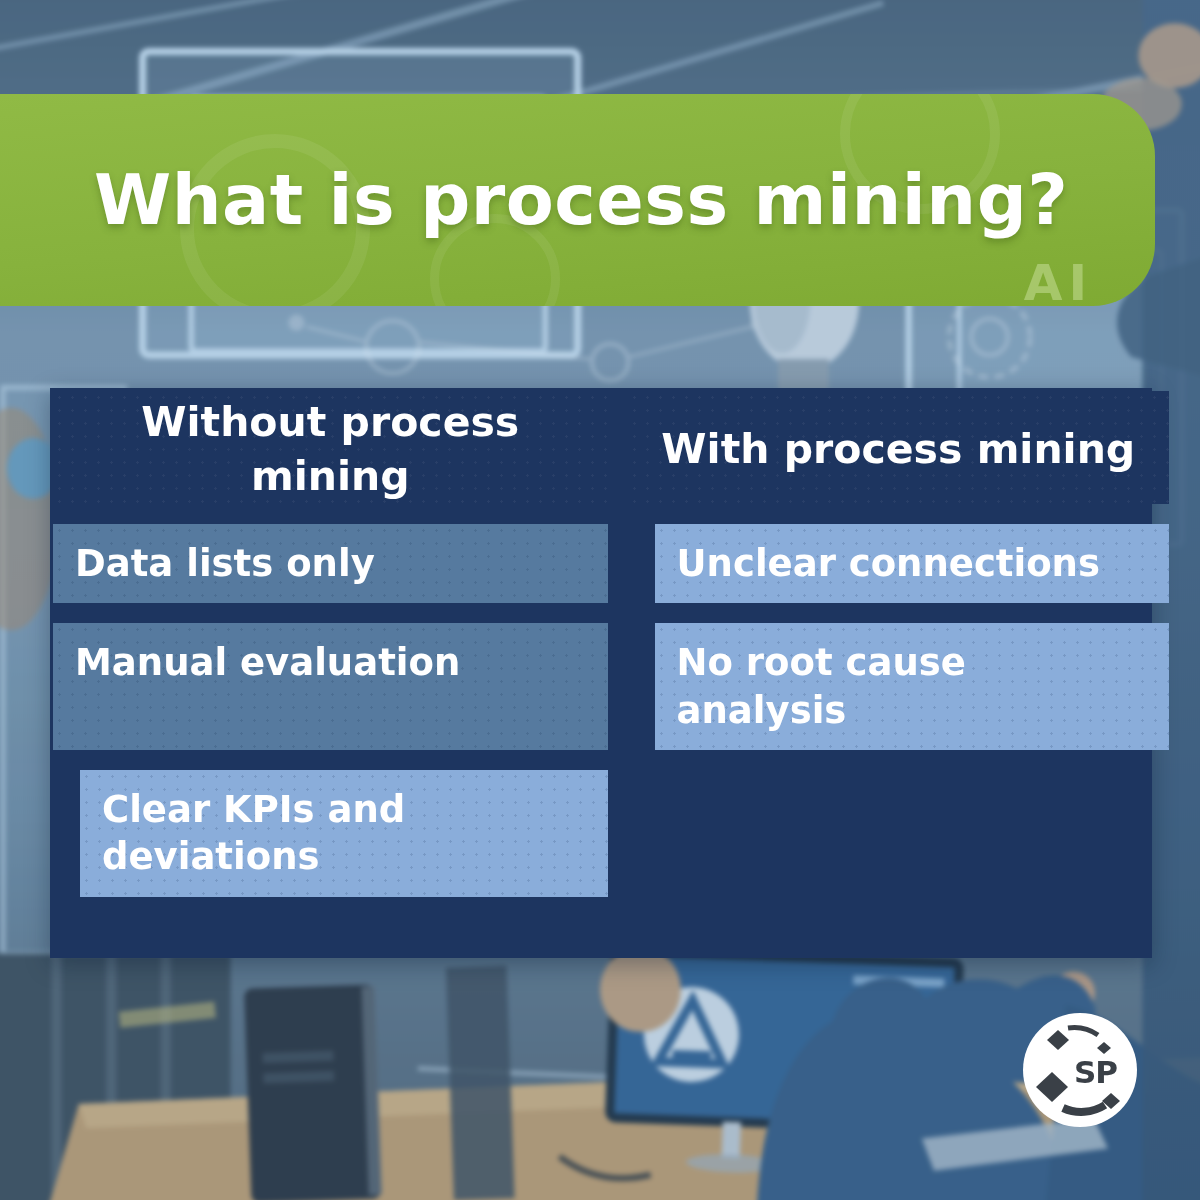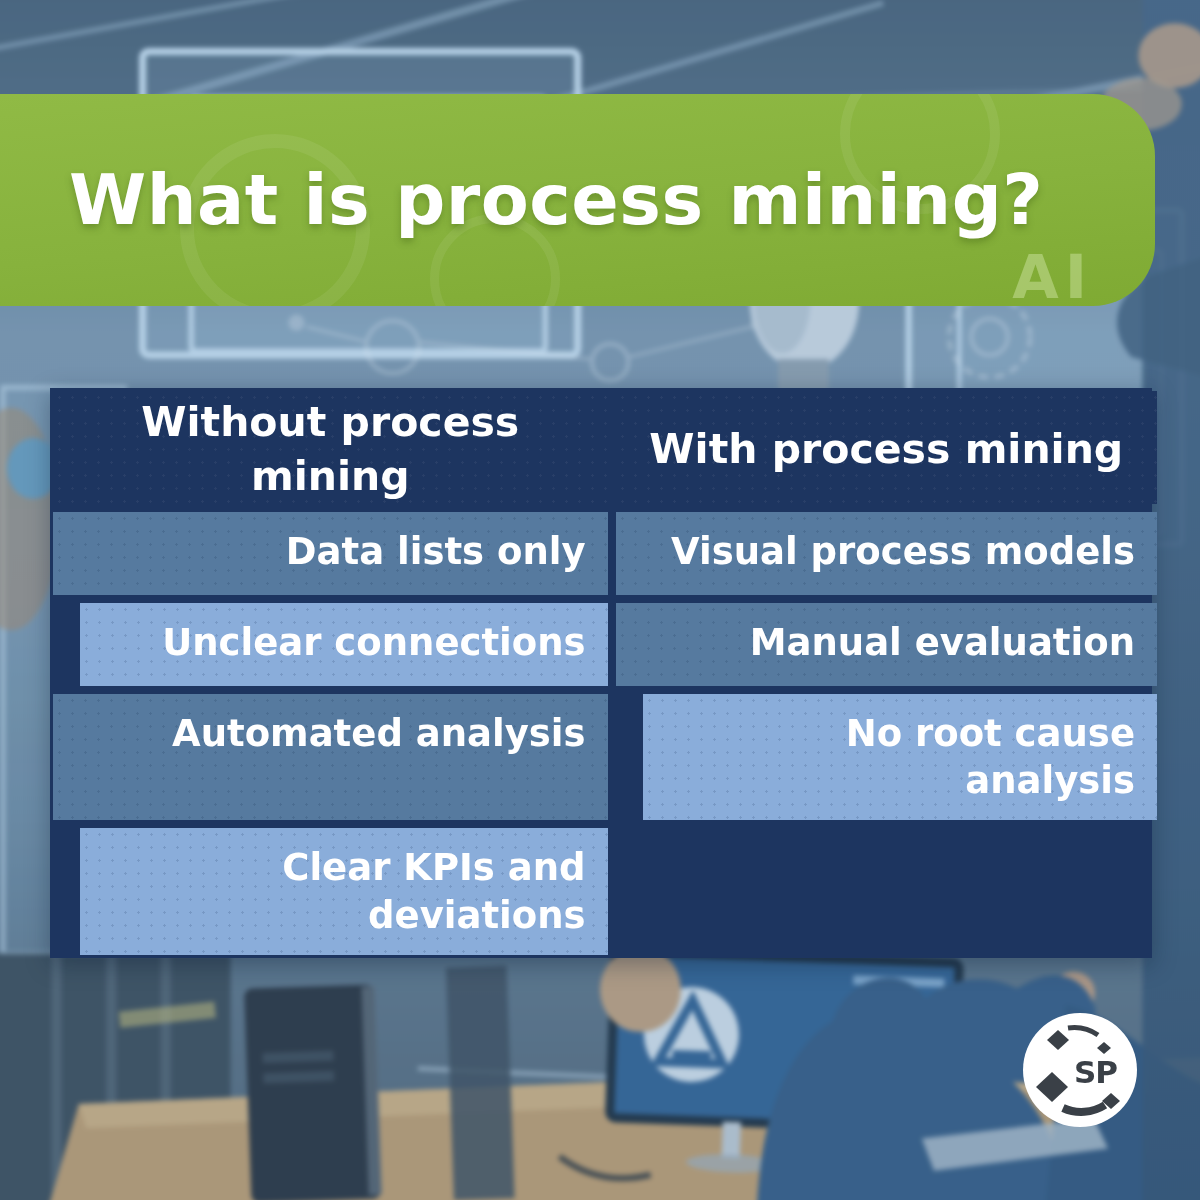--- a/index.html
+++ b/index.html
@@ -17,46 +17,45 @@
     position:absolute;left:0;top:94px;width:1155px;height:212px;
     background:linear-gradient(175deg,#90ba45 0%,#87b23d 55%,#7faa33 100%);
     border-radius:0 62px 62px 0;
     overflow:hidden;
   }
   .banner .gear{position:absolute;border:14px solid rgba(255,255,255,0.07);border-radius:50%;}
   .gear.g1{left:180px;top:40px;width:190px;height:190px;}
   .gear.g2{left:430px;top:120px;width:130px;height:130px;border-width:9px;}
   .gear.g3{left:840px;top:-40px;width:160px;height:160px;border-width:10px;}
   .title{
-    position:absolute;left:69px;top:0;right:40px;height:212px;
+    position:absolute;left:94px;top:0;right:40px;height:212px;
     display:flex;align-items:center;
     margin:0;font-size:70px;font-weight:bold;color:#ffffff;letter-spacing:0.5px;
     text-shadow:0 4px 7px rgba(55,85,15,0.35);
     white-space:nowrap;
   }
   .ai-watermark{
     position:absolute;right:62px;bottom:-6px;
-    font-size:60px;font-weight:bold;color:rgba(230,245,195,0.38);letter-spacing:6px;margin-left:40px;
+    font-size:50px;font-weight:bold;color:rgba(230,245,195,0.38);letter-spacing:6px;margin-left:40px;
   }
   
   .cmp-table{
     position:absolute;left:50px;top:388px;width:1102px;height:570px;
     display:grid;
     grid-template-columns:50.6% 49.4%;
     grid-template-rows:113px repeat(4,1fr);
     background:#1d3560;
     border:3px solid #1d3560;
-    gap:8px;
+    gap:20px;
     box-shadow:0 6px 22px rgba(10,25,50,0.35);
   }
   .cell{
     color:#fff;font-weight:bold;
     background-image:radial-gradient(rgba(13,35,70,0.15) 1.3px,transparent 1.4px);
     background-size:13px 13px;
-    text-align:right;
   }
   .cell.hdr{
     background-color:#1d3560;
     background-image:radial-gradient(rgba(255,255,255,0.05) 1.3px,transparent 1.4px);
     display:flex;align-items:center;justify-content:center;text-align:center;
     font-size:41px;line-height:1.3;padding:6px 30px 2px;
   }
   .cell.row-a{background-color:#567a9f;}
   .cell.row-b{background-color:#8aadda;margin-left:27px;}
   .cell.body{font-size:37px;line-height:1.28;padding:16px 22px;}
@@ -187,26 +186,24 @@
     <div class="gear g3"></div>
     <h1 class="title">What is process mining?</h1>
     <div class="ai-watermark">AI</div>
   </div>
 
   <div class="cmp-table">
     <div class="cell hdr">Without process mining</div>
     <div class="cell hdr">With process mining</div>
 
     <div class="cell body row-a">Data lists only</div>
-    <div class="cell body row-a">Visual process models</div>
 
     <div class="cell body row-b">Unclear connections</div>
 
     <div class="cell body row-a">Manual evaluation</div>
-    <div class="cell body row-a">Automated analysis</div>
 
     <div class="cell body row-b">No root cause analysis</div>
     <div class="cell body row-b">Clear KPIs and deviations</div>
   </div>
 
   <svg class="logo" viewBox="0 0 118 118" xmlns="http://www.w3.org/2000/svg">
     <circle cx="59" cy="59" r="57" fill="#ffffff"></circle>
     <g fill="#3a4047" stroke="none">
       <path d="M37,19 L48,29 L37,39 L26,29 Z"></path>
       <path d="M47,17 A42 42 0 0 1 77,24" fill="none" stroke="#3a4047" stroke-width="5"></path>

